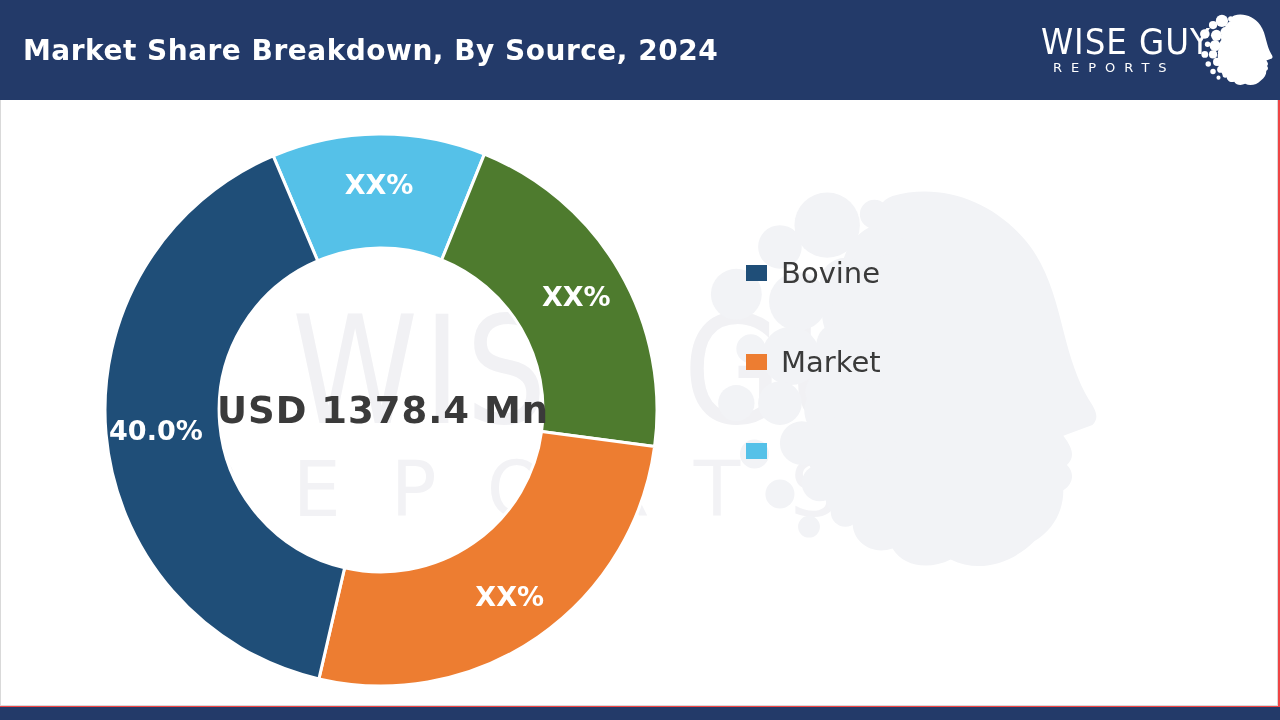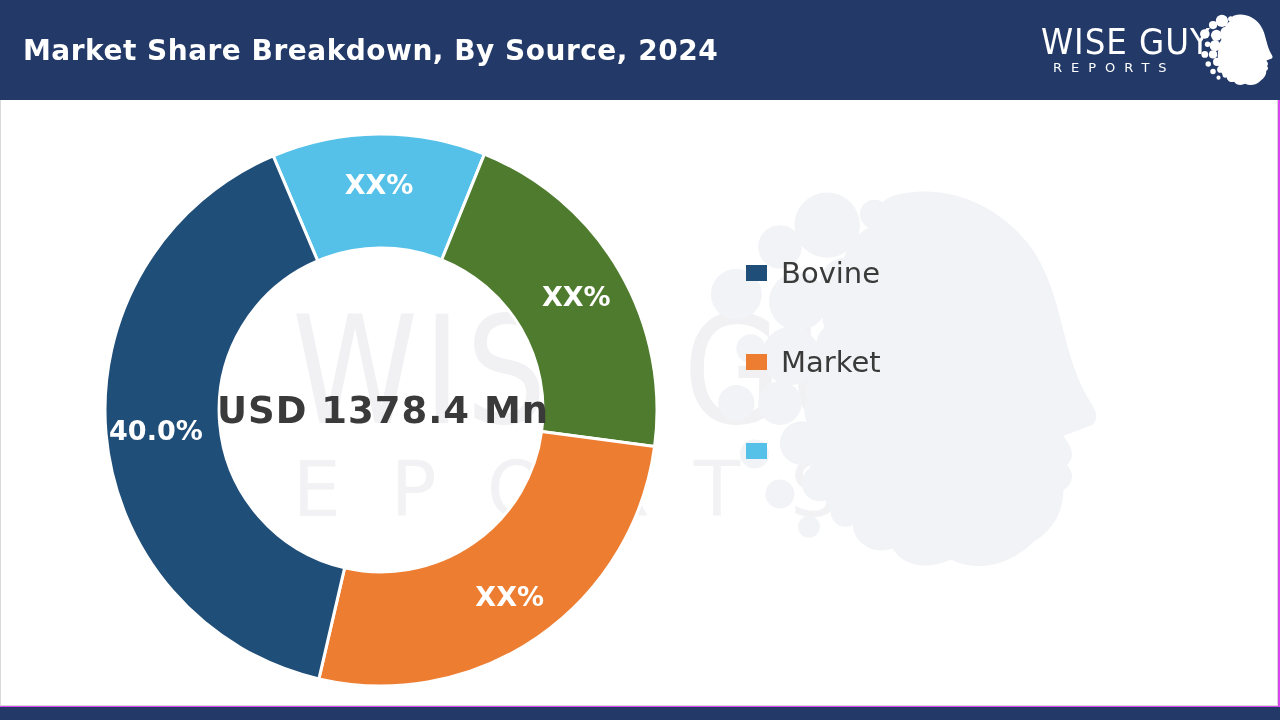--- a/index.html
+++ b/index.html
@@ -1,16 +1,16 @@
 <!DOCTYPE html>
 <html><head>
 <meta charset="utf-8">
 <style>
   html,body{margin:0;padding:0;background:#ffffff;}
-  #stage{position:relative;width:1280px;height:720px;overflow:hidden;background:#d946ef;
+  #stage{position:relative;width:1280px;height:720px;overflow:hidden;background:#ef4444;
          font-family:"DejaVu Sans","Liberation Sans",sans-serif;}
   
   #header{position:absolute;left:0;top:0;width:1280px;height:100px;background:#233A69;}
   #title{position:absolute;left:23px;top:34px;font-size:28px;font-weight:bold;color:#ffffff;letter-spacing:0.5px;white-space:nowrap;}
   #brand-line1{position:absolute;left:1041px;top:22px;font-size:35px;font-weight:400;color:#ffffff;letter-spacing:1px;transform:scaleX(.93);transform-origin:left top;white-space:nowrap;}
   #brand-line2{position:absolute;left:1053px;top:60px;font-size:13px;font-weight:400;color:#ffffff;letter-spacing:9px;white-space:nowrap;}
   #brand-face{position:absolute;left:1198px;top:7px;width:82px;height:88px;}
   
   #content{position:absolute;left:0;top:100px;width:1278px;height:606px;background:#ffffff;
            border-left:1px solid #D9D9D9;border-right:1px solid #D9D9D9;border-bottom:1px solid #D9D9D9;box-sizing:border-box;}

